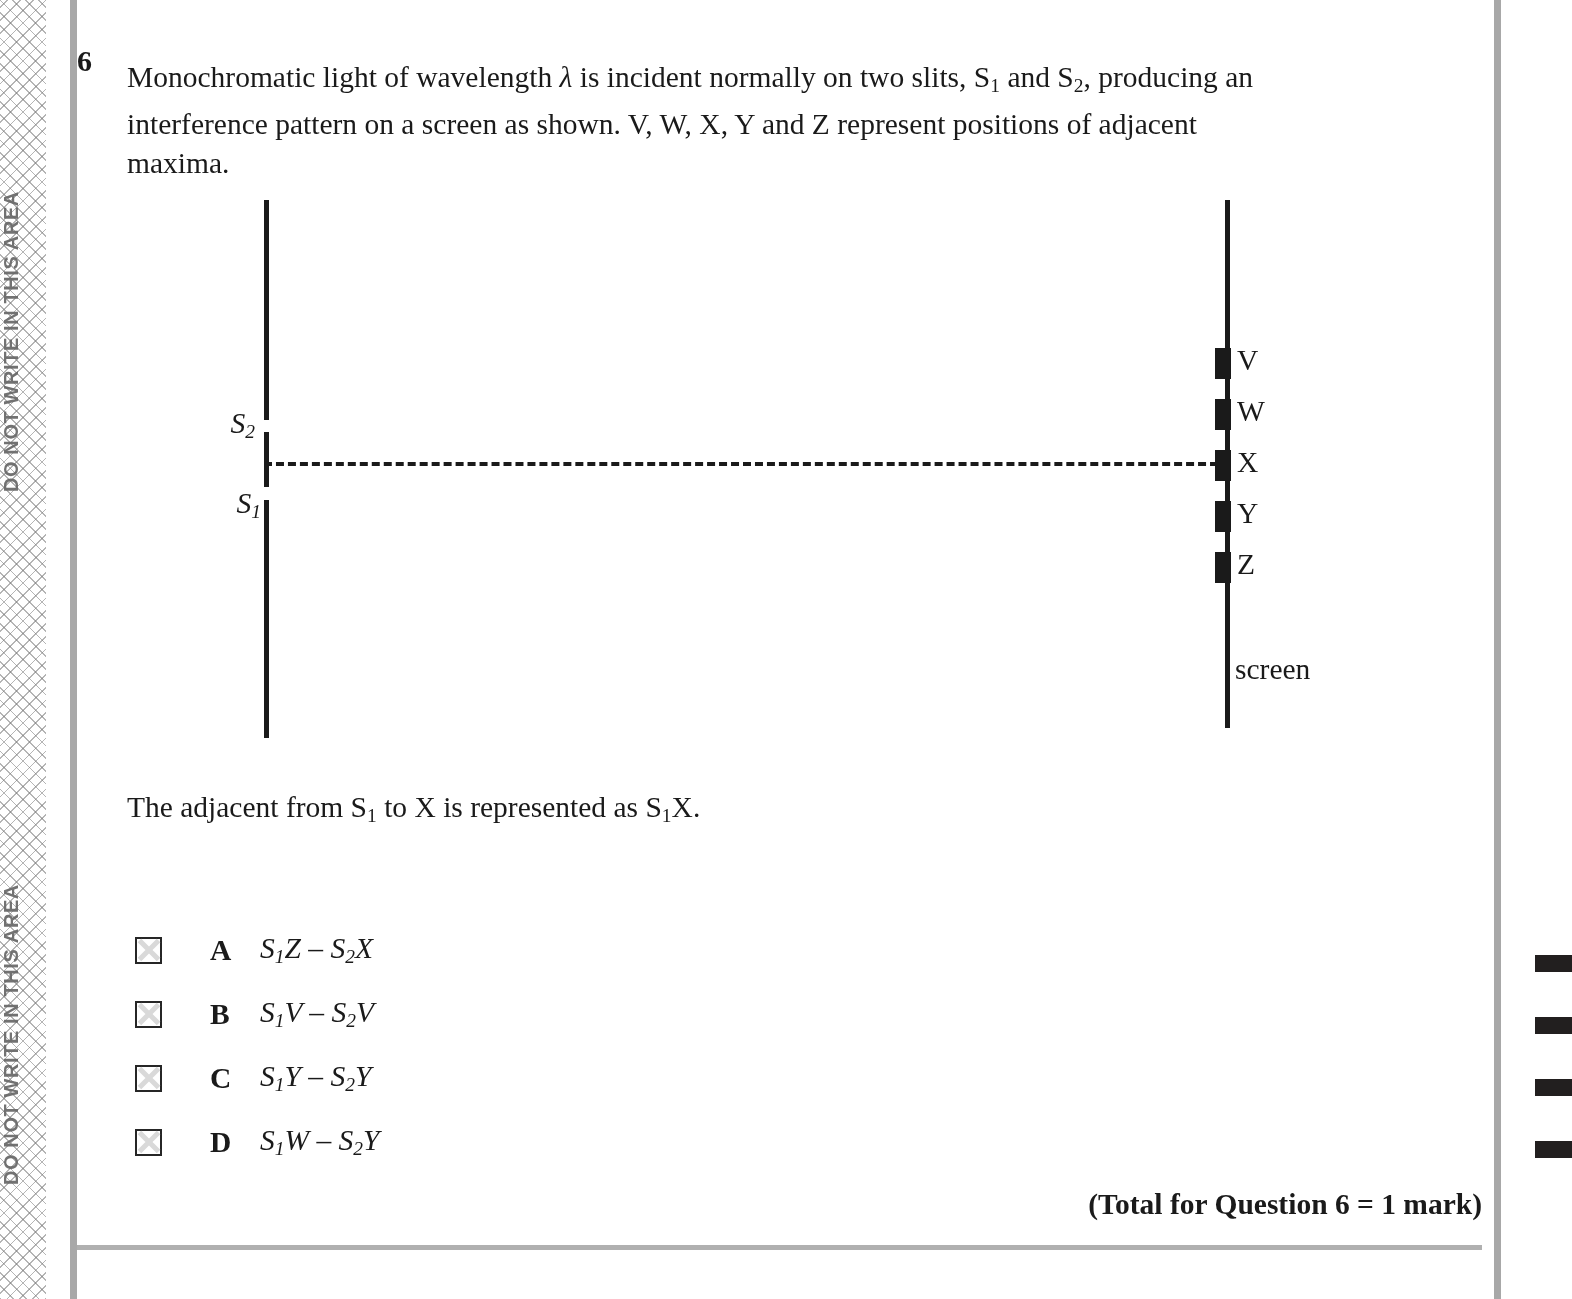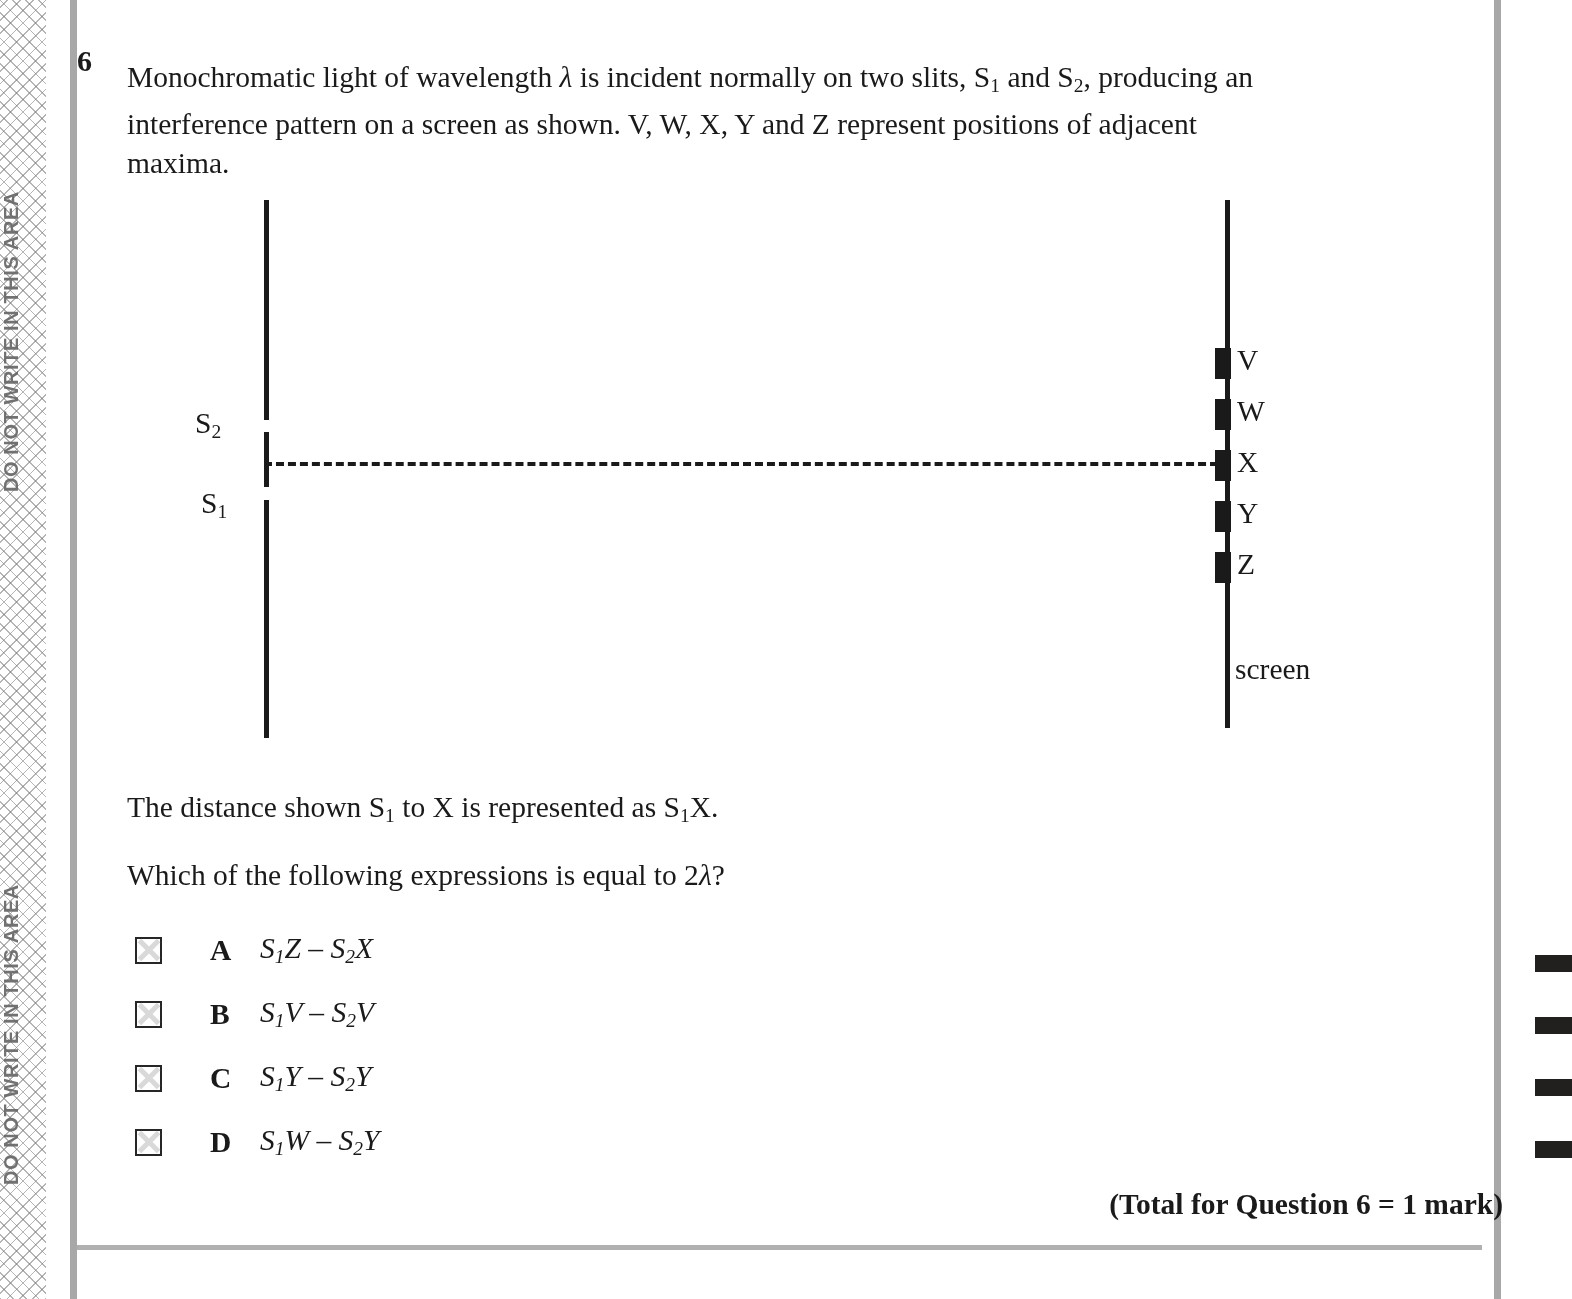--- a/index.html
+++ b/index.html
@@ -122,22 +122,23 @@
     width: 5px;
     background: #1a1a1a;
   }
   .barrier.seg-top    { top: 200px;  height: 220px; }
   .barrier.seg-mid    { top: 432px;  height: 55px;  }
   .barrier.seg-bottom { top: 500px;  height: 238px; }
 
   .slit-label {
     position: absolute;
     font-size: 29.5px;
-    text-align: left;
+    text-align: right;
     width: 60px;
+    font-style: italic;
   }
   .slit-label.s2 { left: 118px; top: 407px; }
   .slit-label.s1 { left: 124px; top: 487px; }
 
   .axis-dashed {
     position: absolute;
     left: 187px;
     top: 462px;
     width: 966px;
     height: 0;
@@ -224,21 +225,20 @@
   }
 
   .total-line {
     position: absolute;
     left: 0;
     top: 1188px;
     width: 1405px;
     text-align: right;
     font-weight: bold;
     font-size: 29.5px;
-    padding-left: 21px;
   }
   .bottom-rule {
     position: absolute;
     left: 0px;
     top: 1245px;
     width: 1405px;
     height: 5px;
     background: #b0b0b0;
   }
 </style>
@@ -290,23 +290,22 @@
 
       <div class="max-label" style="top:345px">V</div>
       <div class="max-label" style="top:396px">W</div>
       <div class="max-label" style="top:447px">X</div>
       <div class="max-label" style="top:498px">Y</div>
       <div class="max-label" style="top:549px">Z</div>
 
       <div class="screen-caption">screen</div>
     </div>
 
-    <div class="para p1"><span>The distance shown S</span><sub>1</sub><span> to X is represented as S</span><sub>1</sub><span>X.</span></div>
-
-    <div class="para p2"><span>Which of the following expressions is equal to 2</span><span class="lam">λ</span><span>?</span></div>
+    <div class="para p1"><span>The adjacent from S</span><sub>1</sub><span> to X is represented as S</span><sub>1</sub><span>X.</span></div>
+
 
     <div class="options">
 
       <div class="opt-row" style="top:0px">
         <span class="cbox"></span>
         <span class="opt-letter">A</span>
         <span class="opt-expr"><span>S</span><sub>1</sub><span>Z</span><span> – </span><span>S</span><sub>2</sub><span>X</span></span>
       </div>
 
       <div class="opt-row" style="top:64px">

